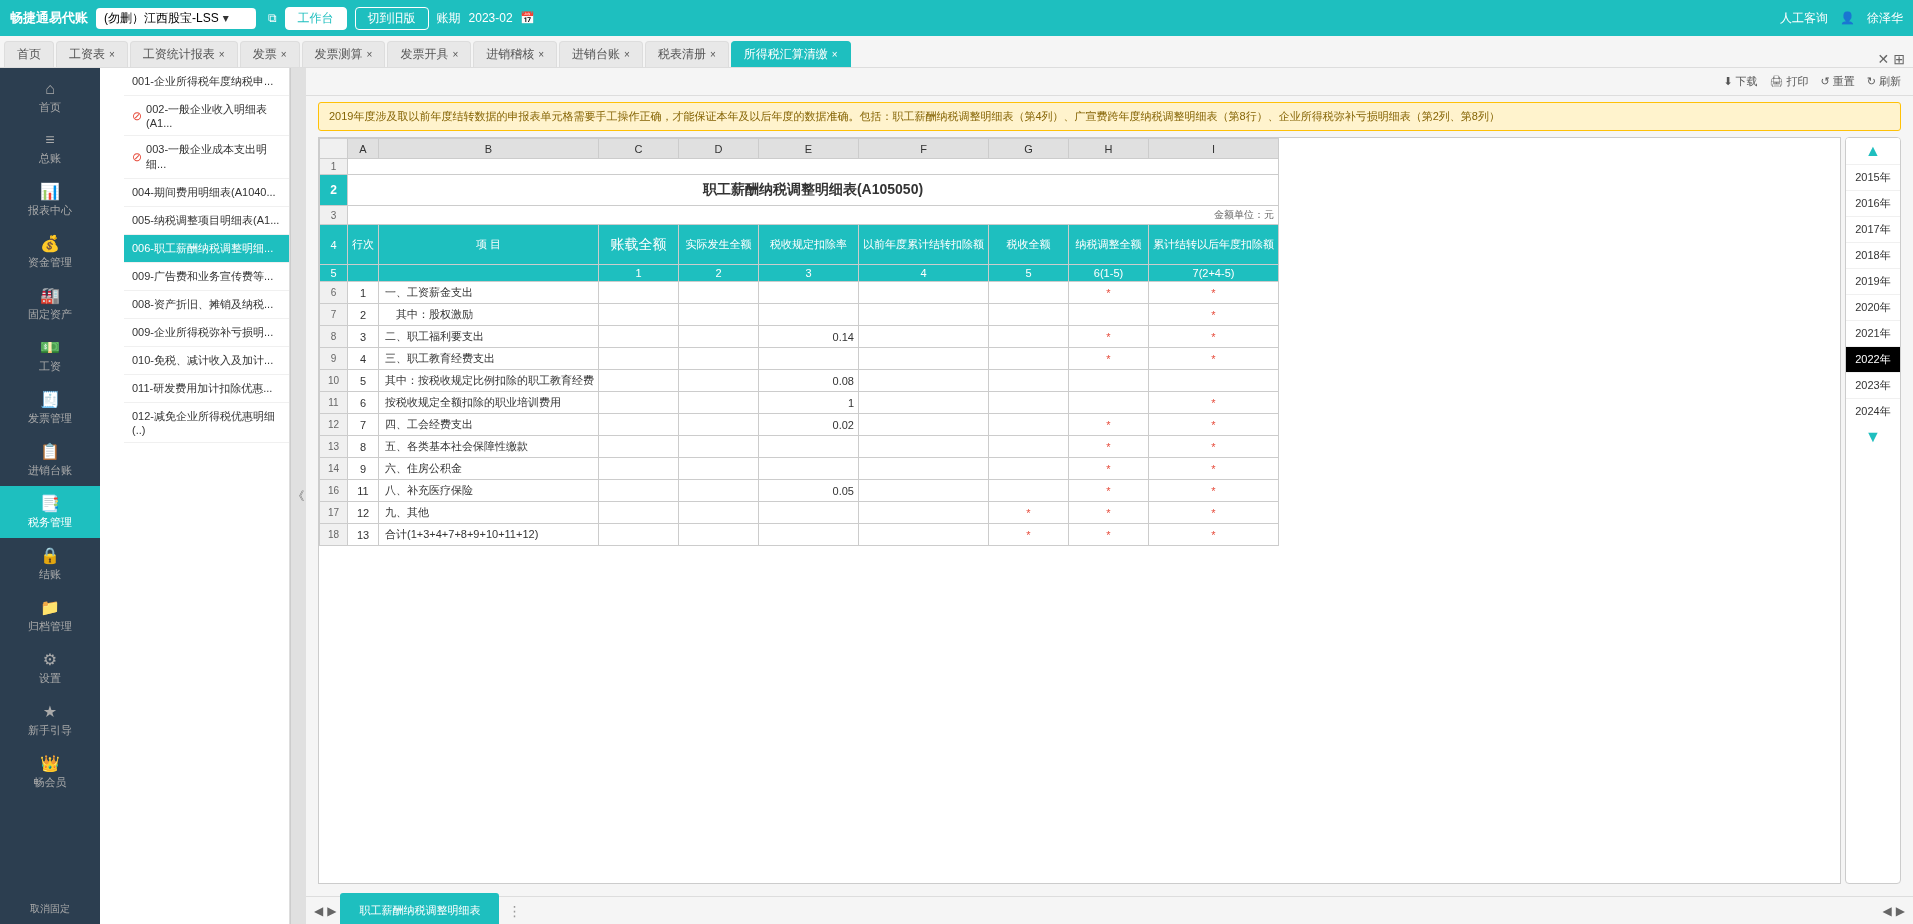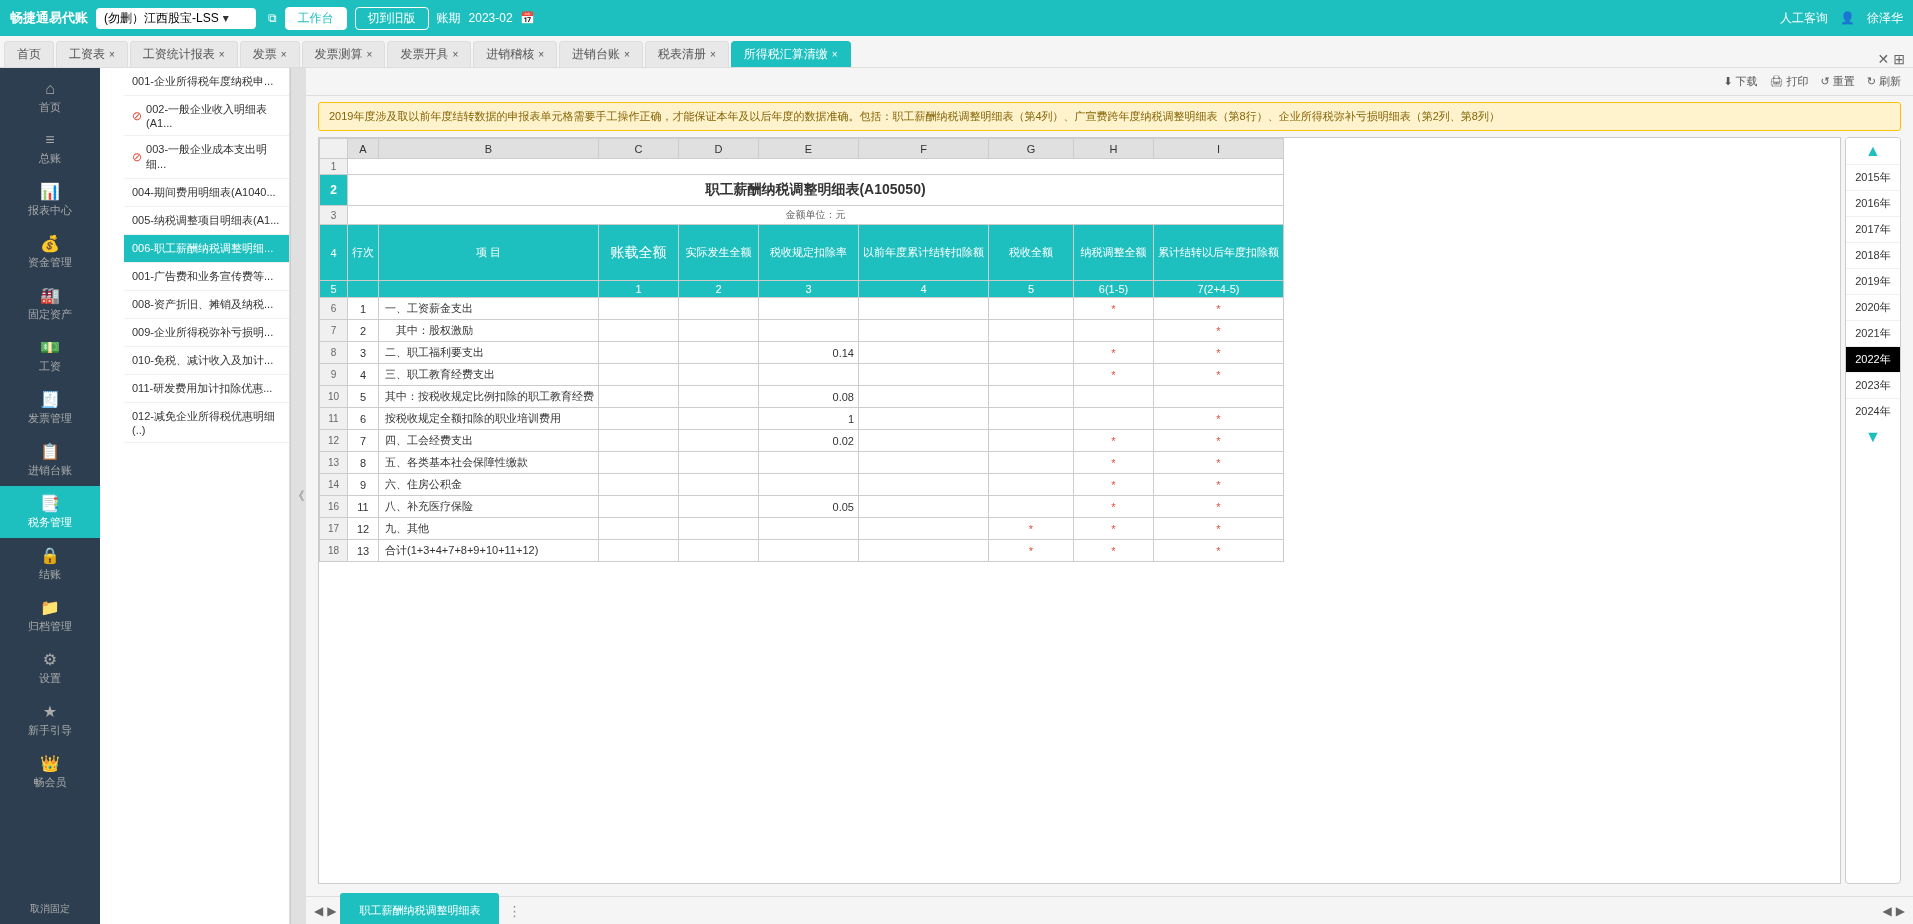--- a/index.html
+++ b/index.html
@@ -236,21 +236,21 @@
       <div class="left-panel-item">
         <span>004-期间费用明细表(A1040...</span>
       </div>
       <div class="left-panel-item">
         <span>005-纳税调整项目明细表(A1...</span>
       </div>
       <div class="left-panel-item active">
         <span>006-职工薪酬纳税调整明细...</span>
       </div>
       <div class="left-panel-item">
-        <span>001-广告费和业务宣传费等...</span>
+        <span>009-广告费和业务宣传费等...</span>
       </div>
       <div class="left-panel-item">
         <span>008-资产折旧、摊销及纳税...</span>
       </div>
       <div class="left-panel-item">
         <span>009-企业所得税弥补亏损明...</span>
       </div>
       <div class="left-panel-item">
         <span>010-免税、减计收入及加计...</span>
       </div>
@@ -314,32 +314,32 @@
               <td colspan="9"></td>
             </tr>
 
             <tr class="header-row">
               <td class="row-num">2</td>
               <td colspan="9" style="text-align:center;font-size:14px;font-weight:bold;background:#fff;color:#333;padding:6px;">职工薪酬纳税调整明细表(A105050)</td>
             </tr>
 
             <tr>
               <td class="row-num">3</td>
-              <td colspan="9" class="unit-row" style="text-align:center;font-size:10px;color:#666;">金额单位：元</td>
+              <td colspan="9" class="unit-row" style="text-align:right;font-size:10px;color:#666;">金额单位：元</td>
             </tr>
 
             <tr class="sub-header">
               <td class="row-num">4</td>
               <td style="background:#1ebfbf;color:white;text-align:center;font-size:11px;padding:4px;">行次</td>
               <td style="background:#1ebfbf;color:white;text-align:center;font-size:11px;padding:4px;">项 目</td>
               <td style="background:#1ebfbf;color:white;text-align:center;font-size:14px;padding:4px;">账载全额</td>
               <td style="background:#1ebfbf;color:white;text-align:center;font-size:11px;padding:4px;">实际发生全额</td>
               <td style="background:#1ebfbf;color:white;text-align:center;font-size:11px;padding:4px;">税收规定扣除率</td>
               <td style="background:#1ebfbf;color:white;text-align:center;font-size:11px;padding:4px;">以前年度累计结转扣除额</td>
-              <td style="background:#1ebfbf;color:white;text-align:center;font-size:11px;padding:20px;">税收全额</td>
+              <td style="background:#1ebfbf;color:white;text-align:center;font-size:11px;padding:12px;">税收全额</td>
               <td style="background:#1ebfbf;color:white;text-align:center;font-size:11px;padding:4px;">纳税调整全额</td>
               <td style="background:#1ebfbf;color:white;text-align:center;font-size:11px;padding:4px;">累计结转以后年度扣除额</td>
             </tr>
 
             <tr class="col-num">
               <td class="row-num">5</td>
               <td style="background:#1ebfbf;color:white;text-align:center;"></td>
               <td style="background:#1ebfbf;color:white;text-align:center;"></td>
               <td style="background:#1ebfbf;color:white;text-align:center;">1</td>
               <td style="background:#1ebfbf;color:white;text-align:center;">2</td>

